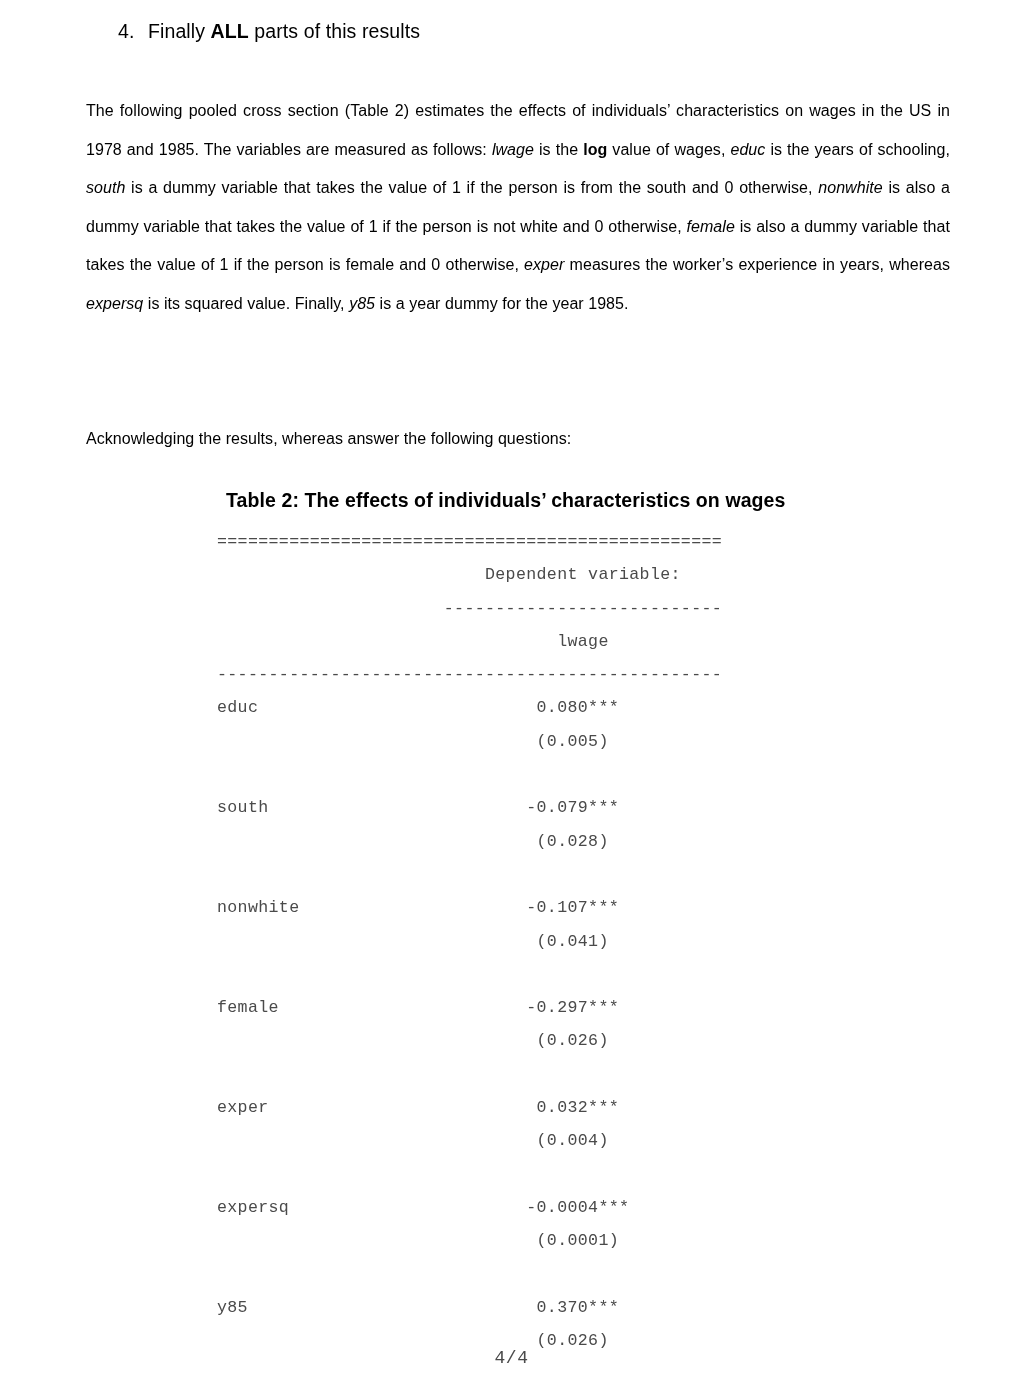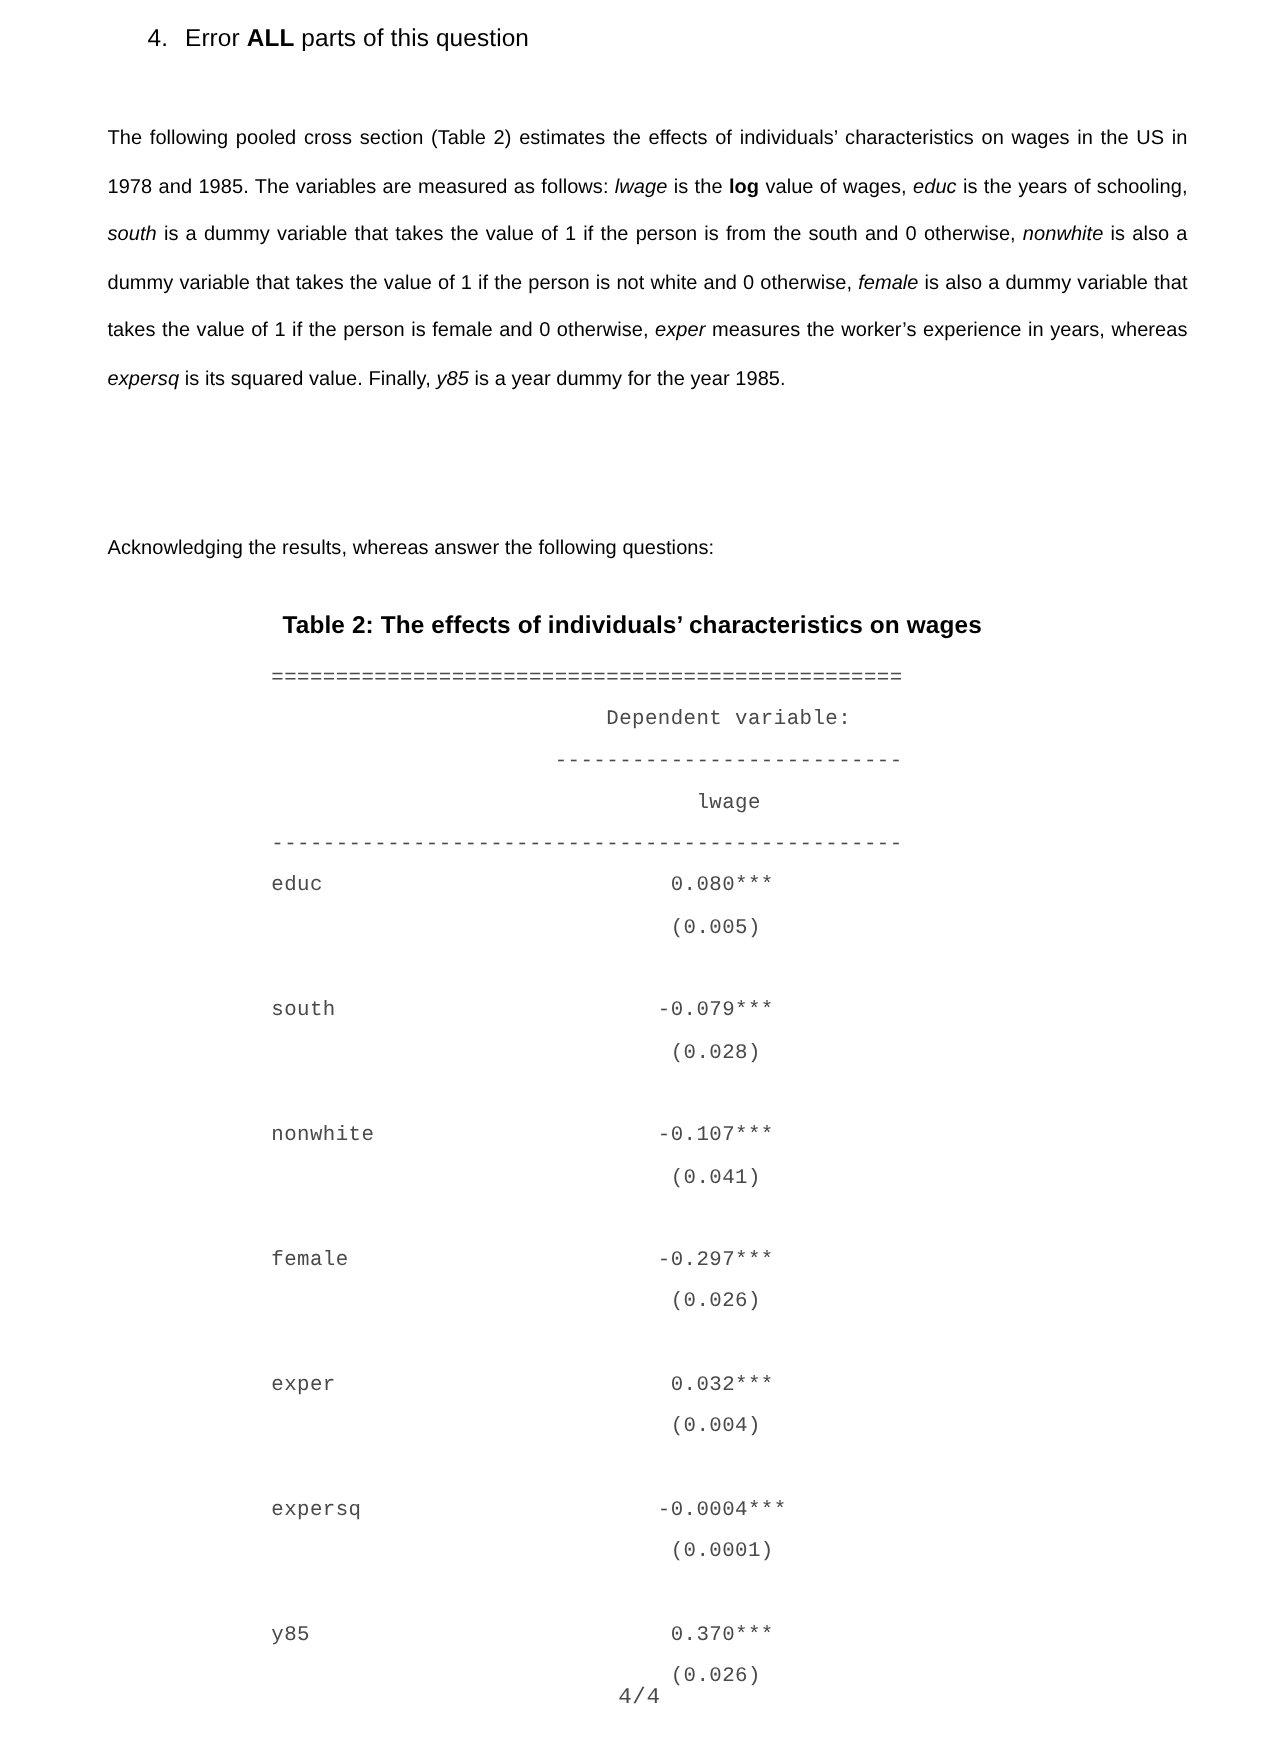--- a/index.html
+++ b/index.html
@@ -84,21 +84,21 @@
     font-family: "Liberation Mono", "DejaVu Sans Mono", monospace;
     font-size: 18px;
     color: #4a4a4a;
     letter-spacing: 0.5px;
   }
 </style>
 </head>
 <body>
 
 <div class="question-heading">
-  <span class="qnum">4.</span><span>Error </span><b>ALL</b><span> parts of this question</span>
+  <span class="qnum">4.</span><span>Finally </span><b>ALL</b><span> parts of this results</span>
 </div>
 
 <div class="body-text" id="intro-paragraph"><span>The following pooled cross section (Table 2) estimates the effects of individuals’ characteristics on wages in the US in 1978 and 1985. The variables are measured as follows: </span><i>lwage</i><span> is the </span><b>log</b><span> value of wages, </span><i>educ</i><span> is the years of schooling, </span><i>south</i><span> is a dummy variable that takes the value of 1 if the person is from the south and 0 otherwise, </span><i>nonwhite</i><span> is also a dummy variable that takes the value of 1 if the person is not white and 0 otherwise, </span><i>female</i><span> is also a dummy variable that takes the value of 1 if the person is female and 0 otherwise, </span><i>exper</i><span> measures the worker’s experience in years, whereas </span><i>expersq</i><span> is its squared value. Finally, </span><i>y85</i><span> is a year dummy for the year 1985.</span></div>
 
 <div class="body-text" id="ack-paragraph">Acknowledging the results, whereas answer the following questions:</div>
 
 <div class="table-title">Table 2: The effects of individuals’ characteristics on wages</div>
 
 <pre class="stargazer">=================================================
                           Dependent variable:    

